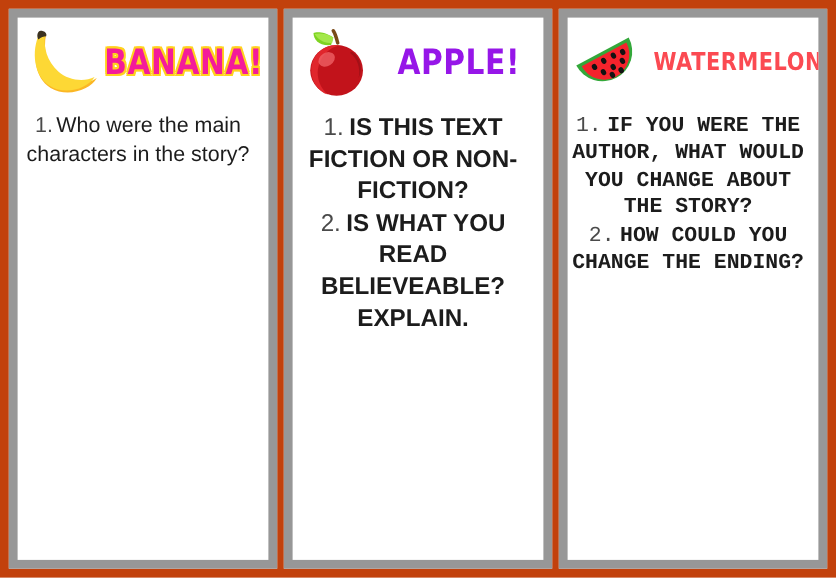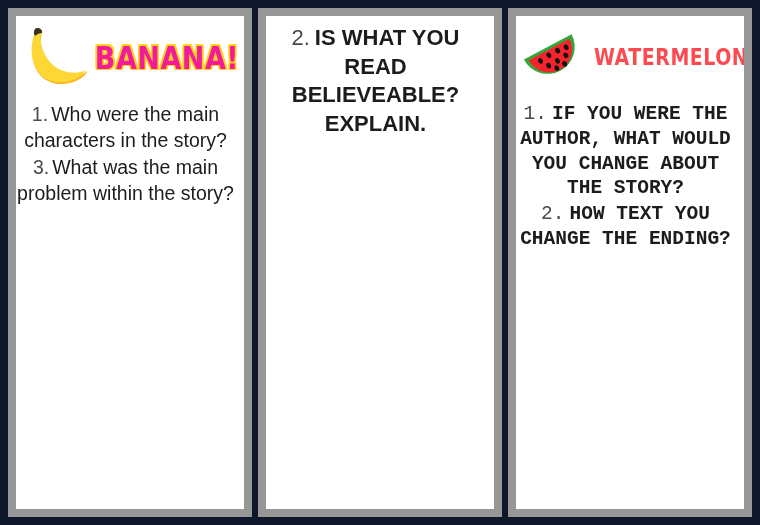--- a/index.html
+++ b/index.html
@@ -13,21 +13,21 @@
     font-family: "Liberation Sans", sans-serif;
     overflow: hidden;
   }
   .board {
     width: 760px;
     height: 525px;
     display: flex;
     flex-direction: row;
     align-items: stretch;
     box-sizing: border-box;
-    background: #0f172a;
+    background: #c2410c;
   }
   .card {
     flex: 1 1 0;
     margin: 8px 3px;
     border: 8px solid #979797;
     background: #ffffff;
     box-sizing: border-box;
     display: flex;
     flex-direction: column;
     overflow: hidden;
@@ -143,28 +143,42 @@
           <path d="M17 9 C9 26 11 49 26 58 C41 67 62 60 68 49 C58 56 43 55 33 47 C22 38 19 23 22 9 Z" fill="#fbb725"></path>
           <path d="M16 8 C8 25 11 47 25 56 C39 65 59 59 66 48 C56 53 42 51 33 43 C23 34 19 21 21 8 Z" fill="#fdd835"></path>
           <path d="M17 6 C14 6 13 11 15 14 C17 12 20 11 22 11 C23 8 20 6 17 6 Z" fill="#3c3220"></path>
         </svg>
       </div>
       <div class="card-title title-banana">BANANA!</div>
     </div>
     <div class="card-body style-plain">
       <ol class="questions">
         <li><span class="qnum">1.</span><span>Who were the main characters in the story?</span></li>
-        <li><span class="qnum">3.</span><span>What was the main problem within the story?</span></li>
       </ol>
     </div>
   </div>
 
   <div class="card">
+    <div class="card-header">
+      <div class="fruit-icon">
+        <svg viewBox="0 0 74 70" xmlns="http://www.w3.org/2000/svg">
+          <path d="M37 17 C36 13 35 9 33 6" stroke="#7a4a18" stroke-width="3.2" fill="none" stroke-linecap="round"></path>
+          <path d="M33 12 C24 6 17 7 15 8 C15 14 20 20 31 19 Z" fill="#7ed321"></path>
+          <path d="M33 12 C26 8 20 8 16 9 C19 14 25 18 32 17 Z" fill="#a4e84a"></path>
+          <ellipse cx="36" cy="42" rx="24" ry="23" fill="#c2131b"></ellipse>
+          <path d="M36 19 C23 19 13 29 13 42 C13 52 19 61 28 64 C21 58 18 49 19 41 C21 29 29 21 40 19 Z" fill="#e0262c"></path>
+          <ellipse cx="27" cy="32" rx="8" ry="6" fill="#f0666a" opacity="0.75" transform="rotate(-32 27 32)"></ellipse>
+          <path d="M48 26 C55 31 58 40 56 49 C60 41 58 30 50 25 Z" fill="#8d0f16" opacity="0.6"></path>
+        </svg>
+      </div>
+      <div class="card-title title-apple">APPLE!</div>
+    </div>
     <div class="card-body style-bold-lg">
       <ol class="questions">
+        <li><span class="qnum">1.</span><span>IS THIS TEXT FICTION OR NON-FICTION?</span></li>
         <li><span class="qnum">2.</span><span>IS WHAT YOU READ BELIEVEABLE? EXPLAIN.</span></li>
       </ol>
     </div>
   </div>
 
   <div class="card">
     <div class="card-header">
       <div class="fruit-icon">
         <svg viewBox="0 0 74 70" xmlns="http://www.w3.org/2000/svg">
           <g transform="rotate(-28 37 38)">
@@ -182,18 +196,18 @@
               <ellipse cx="42" cy="45" rx="2.3" ry="2.9"></ellipse>
             </g>
           </g>
         </svg>
       </div>
       <div class="card-title title-watermelon">WATERMELON!</div>
     </div>
     <div class="card-body style-bold-sm">
       <ol class="questions">
         <li><span class="qnum">1.</span><span>IF YOU WERE THE AUTHOR, WHAT WOULD YOU CHANGE ABOUT THE STORY?</span></li>
-        <li><span class="qnum">2.</span><span>HOW TEXT YOU CHANGE THE ENDING?</span></li>
+        <li><span class="qnum">2.</span><span>HOW COULD YOU CHANGE THE ENDING?</span></li>
       </ol>
     </div>
   </div>
 
 </div>
 
 </body></html>

